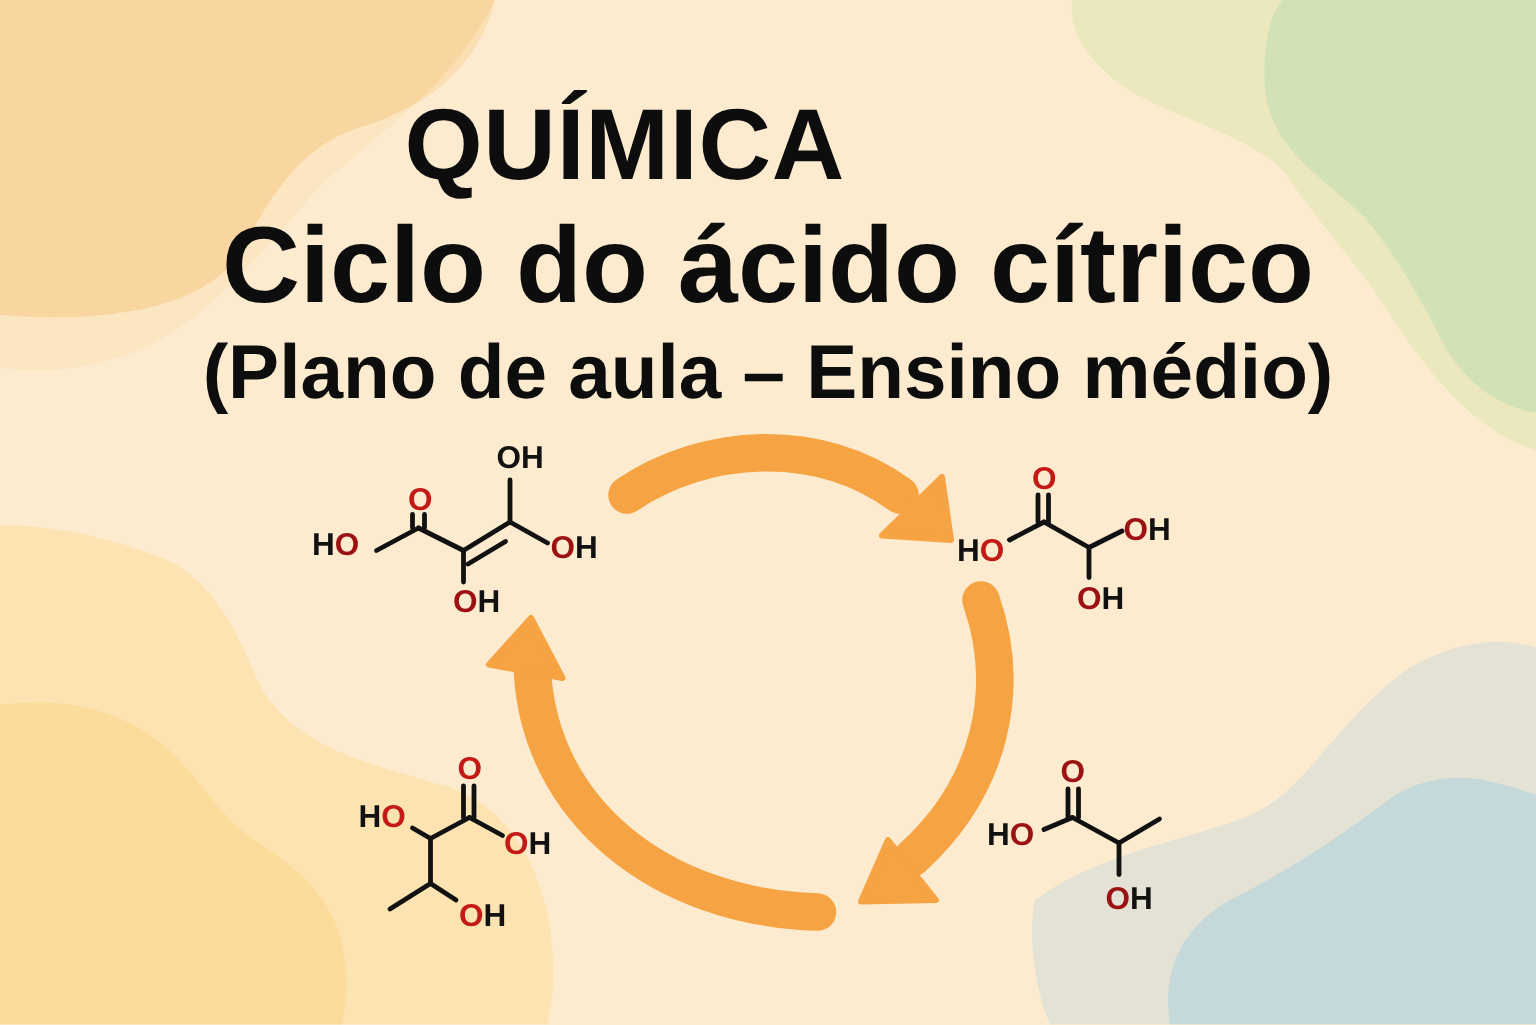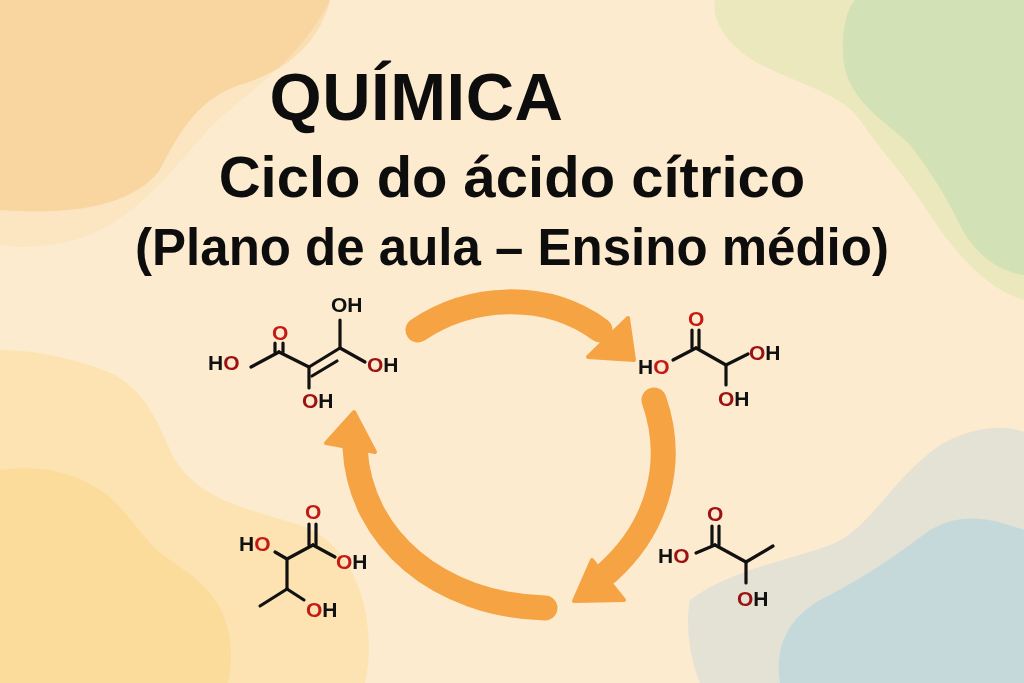--- a/index.html
+++ b/index.html
@@ -4,21 +4,21 @@
 <style>
   html, body { margin: 0; padding: 0; }
   body {
     width: 1024px; height: 683px; overflow: hidden; position: relative;
     background: #FDEBCF;
     font-family: "Liberation Sans", sans-serif;
   }
   .bg { position: absolute; left: 0; top: 0; width: 1024px; height: 683px; }
   .title-block { position: absolute; left: 0; top: 0; width: 1024px; text-align: center; color: #0d0d0d; font-weight: bold; }
   .t1 { position: absolute; left: 0; width: 833px; top: 62px; font-size: 67px; line-height: 70px; letter-spacing: 0.5px; }
-  .t2 { position: absolute; left: 0; width: 1024px; top: 145px; font-size: 58px; line-height: 64px; }
+  .t2 { position: absolute; left: 0; width: 1024px; top: 145px; font-size: 72px; line-height: 64px; }
   .t3 { position: absolute; left: 0; width: 1024px; top: 222px; font-size: 51px; line-height: 52px; }
   .diagram { position: absolute; left: 0; top: 0; width: 1024px; height: 683px; }
   .lbl { font-family: "Liberation Sans", sans-serif; font-weight: bold; font-size: 21px; }
   .o-dark { fill: #9C1212; }
   .o-red { fill: #C41A16; }
   .h { fill: #111; }
   .bond { stroke: #111; stroke-width: 3.2; fill: none; stroke-linecap: round; }
   .arrow-body { fill: none; stroke: #F5A343; stroke-width: 25; stroke-linecap: round; }
   .arrow-head { fill: #F5A343; stroke: #F5A343; stroke-width: 4; stroke-linejoin: round; }
 </style>

